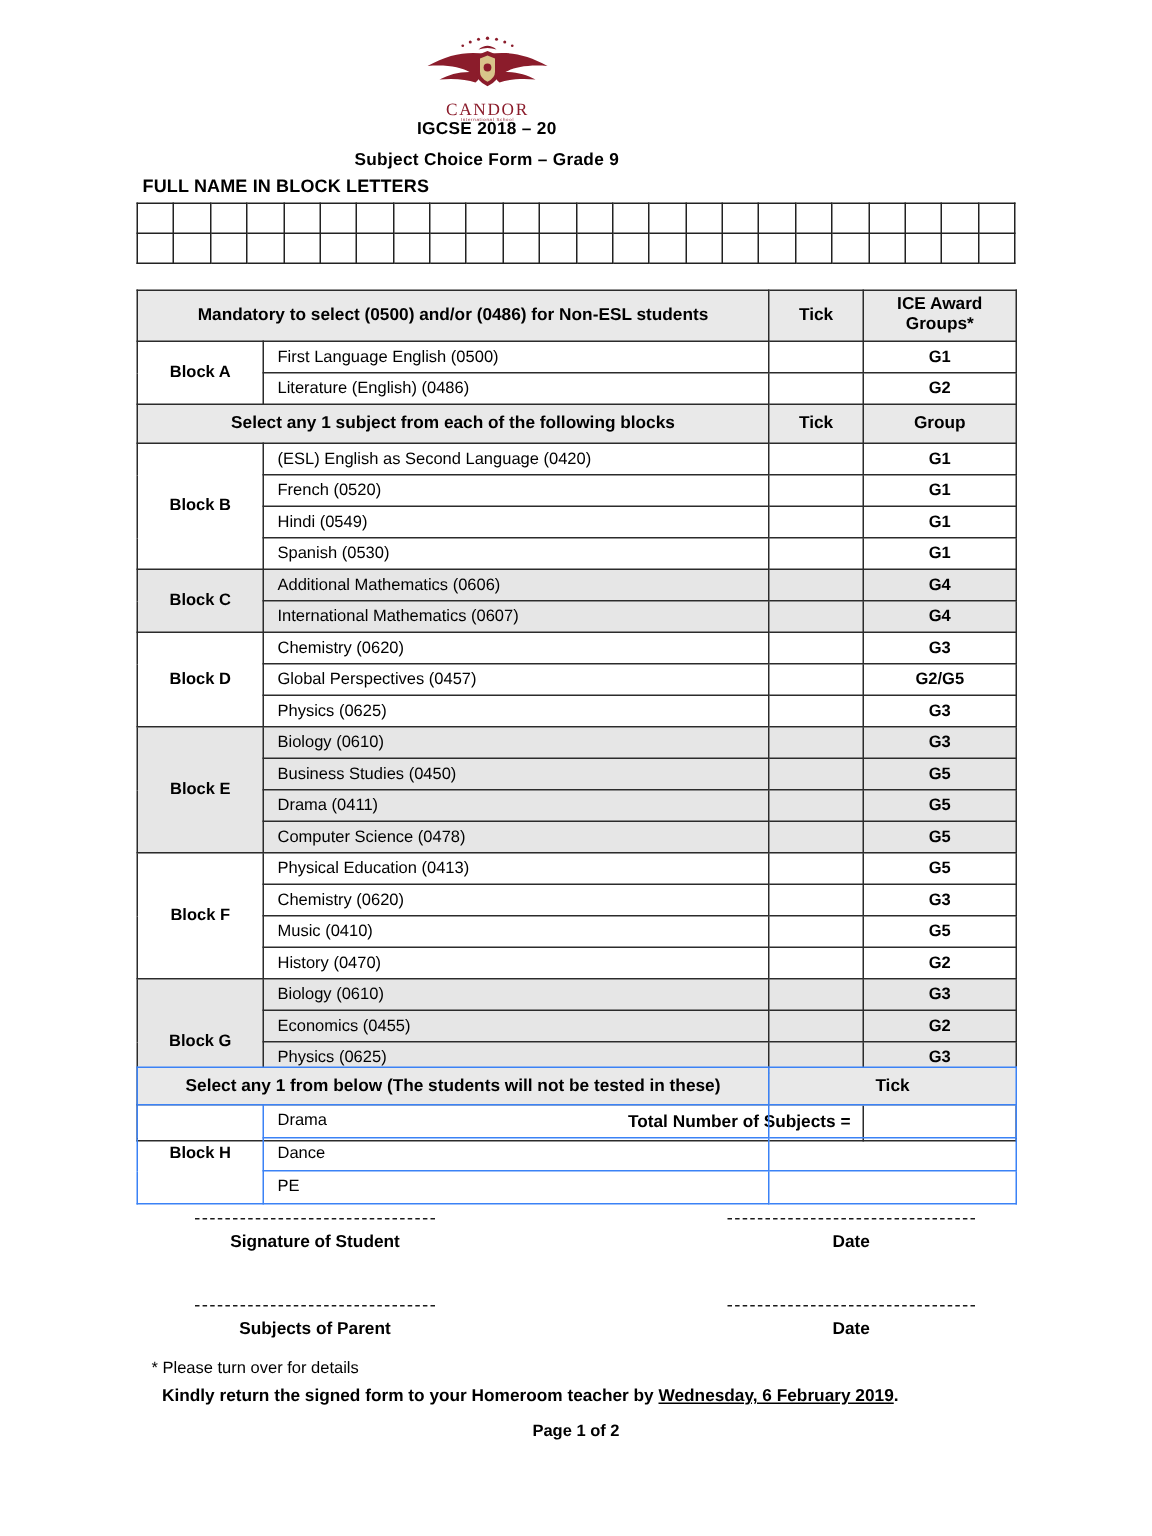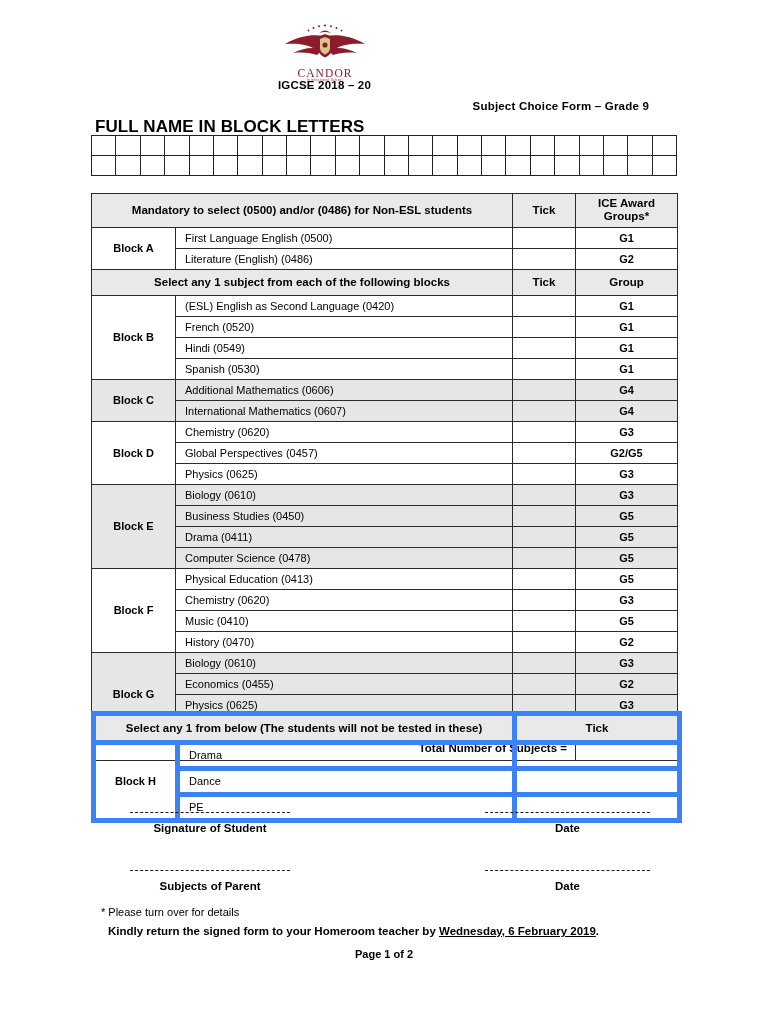--- a/index.html
+++ b/index.html
@@ -36,29 +36,29 @@
   }
   .logo svg { display: block; }
 
   .title-line {
     text-align: center;
     font-weight: bold;
     font-size: 11.5px;
     letter-spacing: .2px;
     margin-top: 7px;
   }
-  .title-line.two { margin-top: 9px; font-size: 11.5px; text-align: right; }
+  .title-line.two { margin-top: 9px; font-size: 11.5px; }
 
   
   .name-label {
     position: absolute;
     left: 95px;
     top: 117px;
     font-weight: bold;
-    font-size: 17px;
+    font-size: 12px;
     letter-spacing: .1px;
   }
   .name-grid {
     position: absolute;
     left: 91px;
     top: 135px;
     width: 586px;
     border-collapse: collapse;
   }
   .name-grid td {
@@ -127,21 +127,21 @@
   
   .extra-table {
     position: absolute;
     left: 91px;
     top: 711px;
     width: 586px;
     border-collapse: collapse;
     table-layout: fixed;
   }
   .extra-table td {
-    border: 5px solid #3b82f6;
+    border: 1px solid #3b82f6;
     font-size: 11px;
     height: 18px;
     padding: 1px 0 2px 0;
     vertical-align: middle;
   }
   .extra-table .eh td {
     background: #e9e9e9;
     font-weight: bold;
     text-align: center;
     height: 21px;

